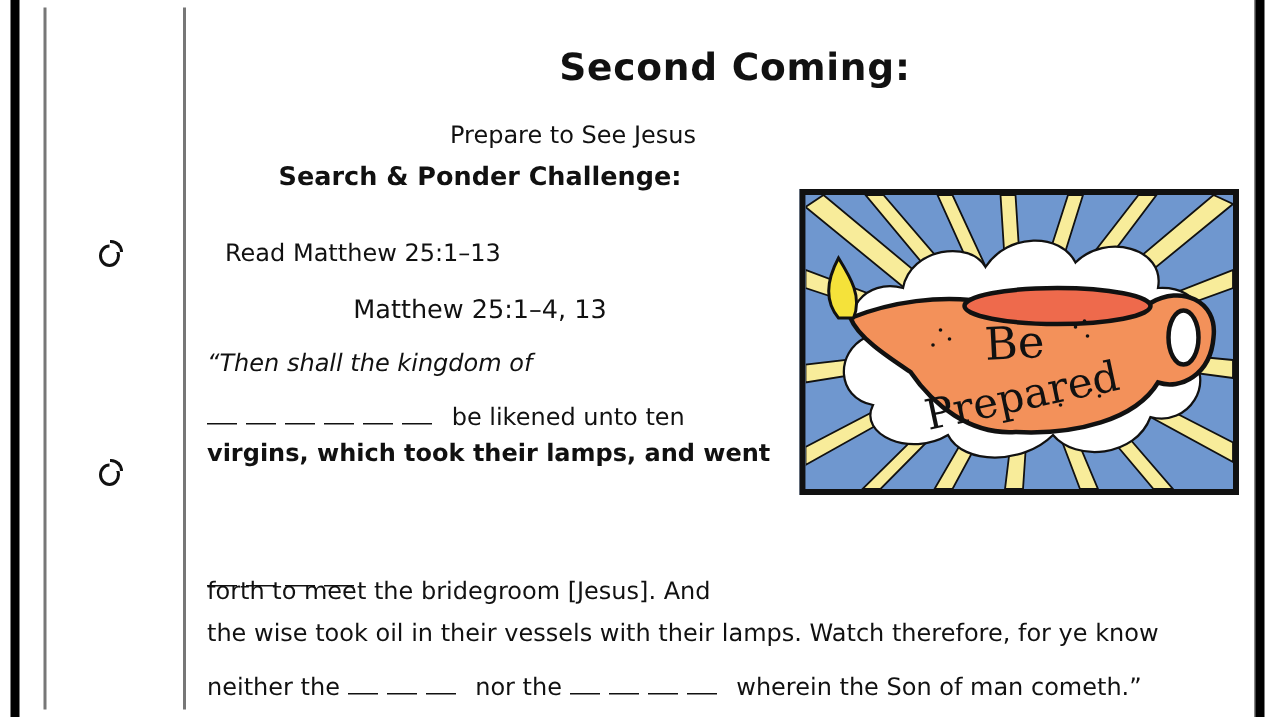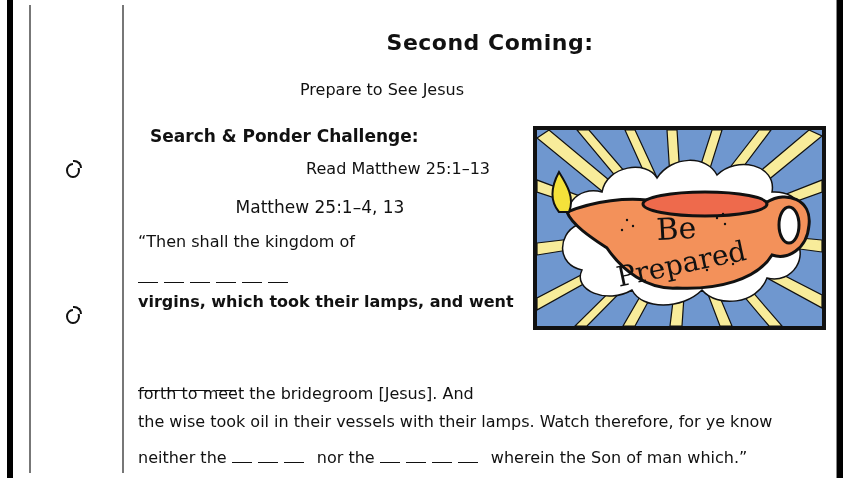--- a/index.html
+++ b/index.html
@@ -37,34 +37,34 @@
       content: ""; position: absolute; top: -5px; left: 5px;
       width: 7px; height: 6px; border-top: 2px solid #111; border-right: 2px solid #111;
       border-radius: 0 8px 0 0;
       background: #fff;
     }
     .hole-1 { left: 66px; top: 163px; }
     .hole-2 { left: 66px; top: 309px; }
 
     .title {
       position: absolute; left: 300px; width: 380px; top: 30px;
-      text-align: center; font-size: 22px; font-weight: bold; letter-spacing: 0.5px;
+      text-align: center; font-size: 25px; font-weight: bold; letter-spacing: 0.5px;
       font-family: "DejaVu Sans", sans-serif;
     }
     .subtitle {
       position: absolute; left: 300px; width: 380px; top: 80px;
       font-size: 16px;
     }
     .challenge-heading {
-      position: absolute; left: 150px; width: 340px; top: 126px;
-      font-size: 17px; font-weight: bold;
+      position: absolute; left: 150px; width: 340px; top: 108px;
+      text-align: center; font-size: 17px; font-weight: bold;
     }
     .read-line {
       position: absolute; left: 150px; width: 340px; top: 159px;
-      text-align: right; font-size: 16px;
+      text-align: left; font-size: 16px;
     }
     .passage-ref {
       position: absolute; left: 150px; width: 340px; top: 197px;
       text-align: center; font-size: 17px;
     }
     .verse-line {
       position: absolute; left: 138px; font-size: 16px; white-space: nowrap;
     }
     .blank {
       display: inline-block; width: 20px; border-bottom: 1.5px solid #111;
@@ -89,41 +89,42 @@
 <div class="hole hole-1"></div>
 <div class="hole hole-2"></div>
 
 <div class="title">Second Coming:</div>
 <div class="subtitle">Prepare to See Jesus</div>
 
 <div class="challenge-heading">Search &amp; Ponder Challenge:</div>
 <div class="read-line">Read Matthew 25:1–13</div>
 <div class="passage-ref">Matthew 25:1–4, 13</div>
 
-<div class="verse-line" style="top:232px;">“Then shall the kingdom of</div>
+<div class="verse-line" style="top:232px;font-style:italic;">“Then shall the kingdom of</div>
 
 <div class="verse-line" style="top:268px;">
   <span class="blanks"><span class="blank"></span><span class="blank"></span><span class="blank"></span><span class="blank"></span><span class="blank"></span><span class="blank"></span></span>
+  <span>be likened unto ten</span>
 </div>
 
 <div class="verse-line" style="top:292px;font-weight:bold;">virgins, which took their lamps, and went</div>
 <div class="verse-line" style="top:340px;margin-top:44px;">forth to meet the bridegroom [Jesus]. And</div>
 
 <div class="verse-line" style="top:376px;">
   <span class="blanks"><span class="blank"></span><span class="blank"></span><span class="blank"></span><span class="blank"></span></span>
 </div>
 
 <div class="verse-line" style="top:412px;">the wise took oil in their vessels with their lamps. Watch therefore, for ye know</div>
 
 <div class="verse-line" style="top:448px;">
   <span>neither the</span>
   <span class="blanks"><span class="blank"></span><span class="blank"></span><span class="blank"></span></span>
   <span>nor the</span>
   <span class="blanks"><span class="blank"></span><span class="blank"></span><span class="blank"></span><span class="blank"></span></span>
-  <span>wherein the Son of man which.”</span>
+  <span>wherein the Son of man cometh.”</span>
 </div>
 
 <div class="illustration">
   <svg width="285" height="196" viewBox="0 0 285 196">
     <rect x="0" y="0" width="285" height="196" fill="#6f97cf"></rect>
 
     <g stroke="#111" stroke-width="1.2" fill="#f8ec9a">
       <polygon points="0,8 12,0 120,90 110,98"></polygon>
       <polygon points="40,0 52,0 125,85 115,90"></polygon>
       <polygon points="88,0 98,0 135,80 125,82"></polygon>

